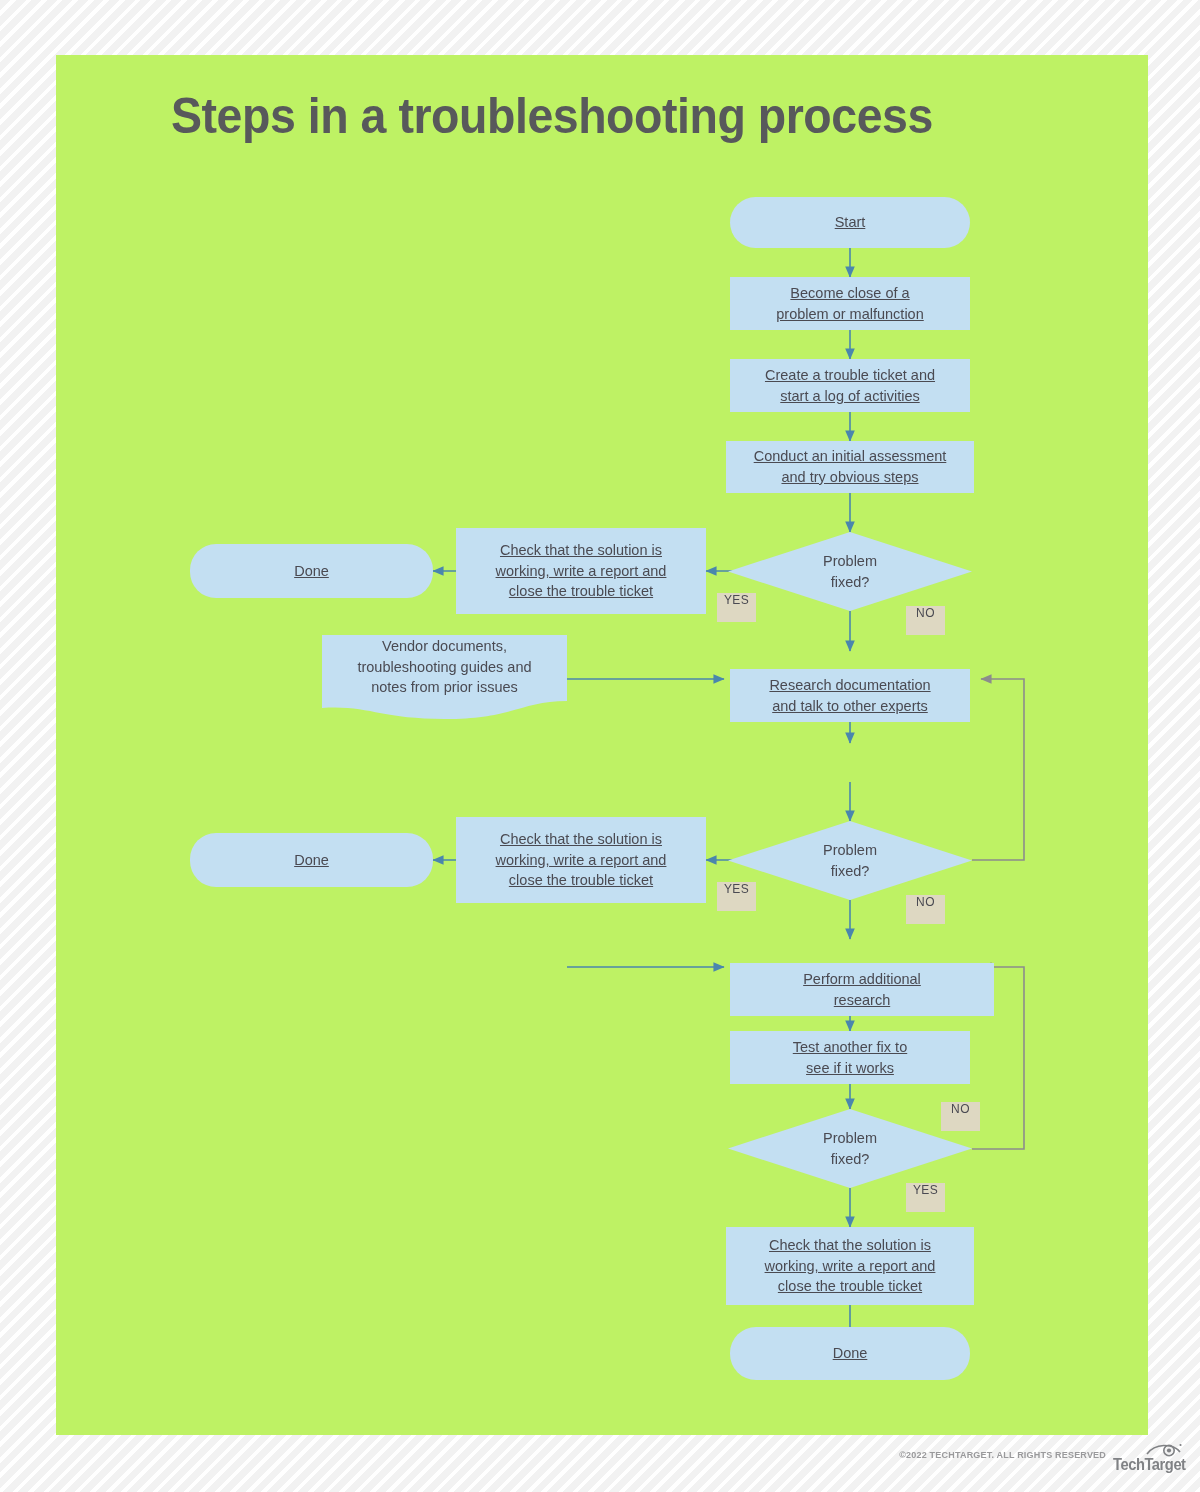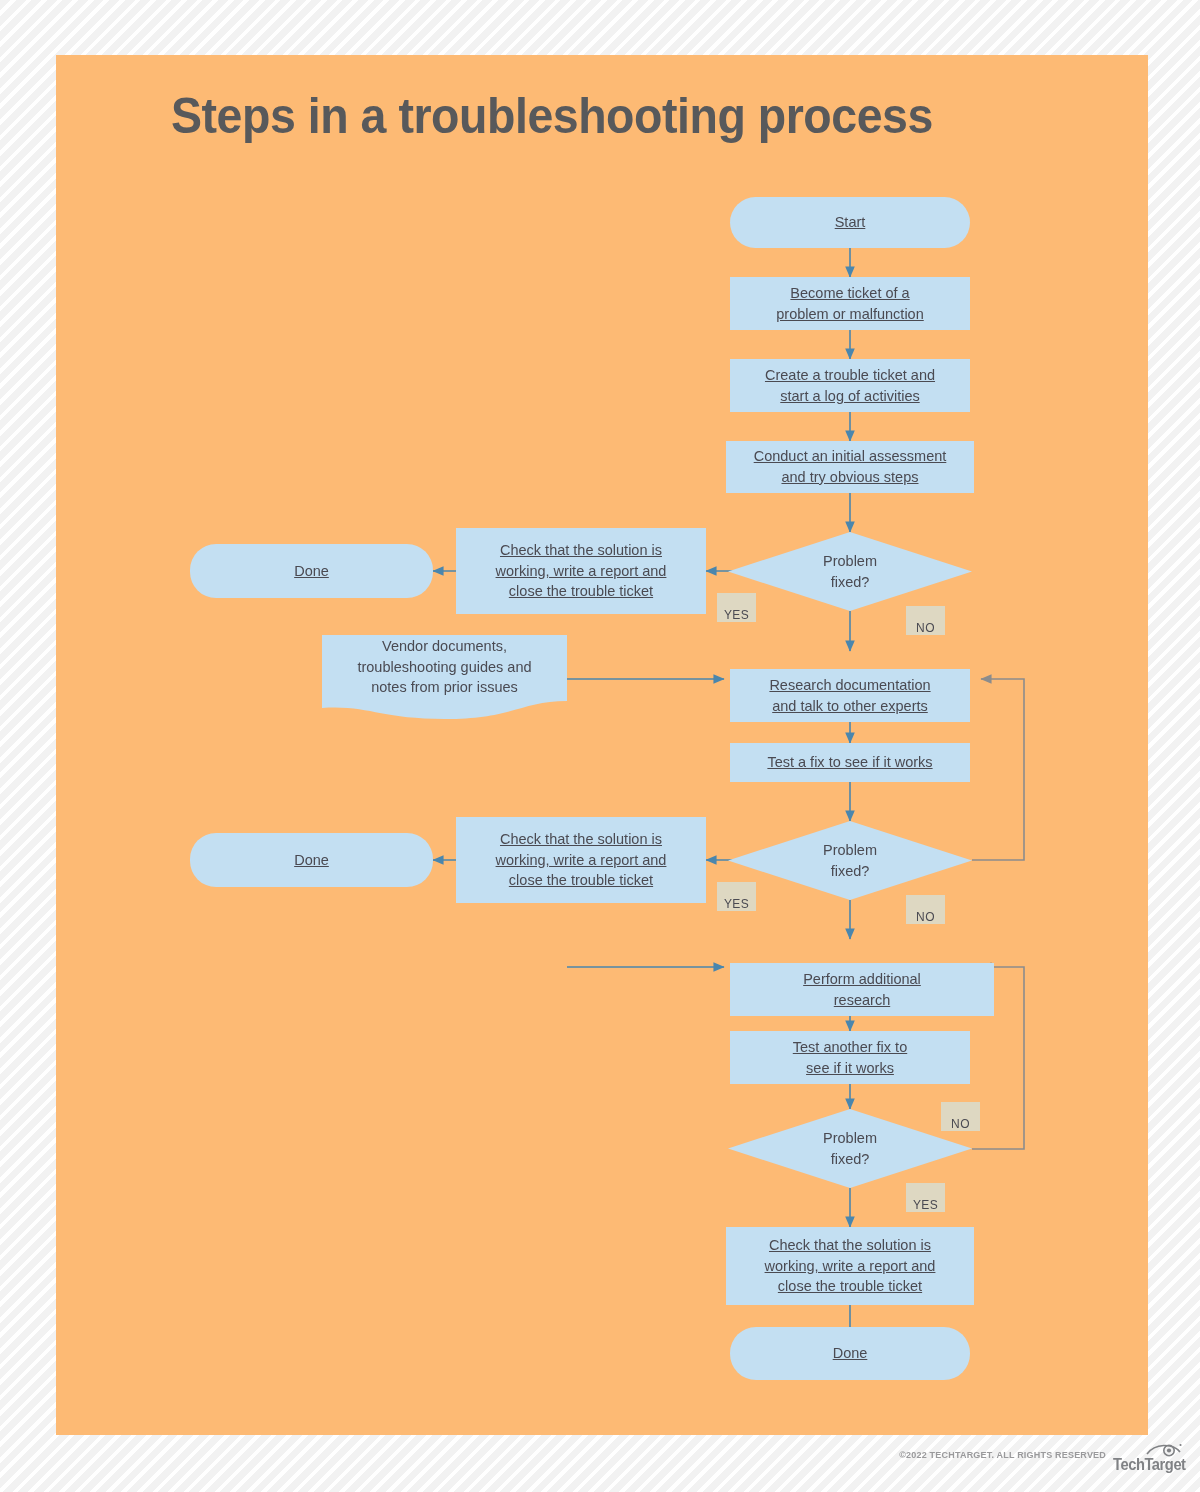--- a/index.html
+++ b/index.html
@@ -19,21 +19,21 @@
     position: relative;
     overflow: hidden;
   }
 
   #card {
     position: absolute;
     left: 56px;
     top: 55px;
     width: 1092px;
     height: 1380px;
-    background: #fdba74;
+    background: #bef264;
   }
 
   #page-title {
     position: absolute;
     left: 115px;
     top: 32px;
     font-size: 50px;
     font-weight: bold;
     color: #58595b;
     letter-spacing: -0.5px;
@@ -128,21 +128,21 @@
   }
 
   
   .badge {
     position: absolute;
     background: #ded8c2;
     color: #4a4a52;
     font-size: 12px;
     letter-spacing: 0.4px;
     display: flex;
-    align-items: flex-end;
+    align-items: flex-start;
     justify-content: center;
   }
 
   
   #footer {
     position: absolute;
     left: 0;
     top: 1440px;
     width: 1200px;
     height: 52px;
@@ -248,21 +248,21 @@
         <path d="M 916,1094 L 968,1094 L 968,912 L 925,912"></path>
       </g>
     </svg>
 
     <div class="node term" style="left:674px; top:142px; width:240px; height:51px;">
       <span>Start</span>
     </div>
 
     <div class="node" style="left:674px; top:222px; width:240px; height:53px;">
       <span>
-        <span>Become ticket of a</span><br>
+        <span>Become close of a</span><br>
         <span>problem or malfunction</span>
       </span>
     </div>
 
     <div class="node" style="left:674px; top:304px; width:240px; height:53px;">
       <span>
         <span>Create a trouble ticket and</span><br>
         <span>start a log of activities</span>
       </span>
     </div>
@@ -314,23 +314,20 @@
       </div>
     </div>
 
     <div class="node" style="left:674px; top:598px; width:240px; height:53px;margin-top:16px;">
       <span>
         <span>Research documentation</span><br>
         <span>and talk to other experts</span>
       </span>
     </div>
 
-    <div class="node" style="left:674px; top:688px; width:240px; height:39px;">
-      <span>Test a fix to see if it works</span>
-    </div>
 
     <div class="decision" style="left:672px; top:766px; width:244px; height:79px;">
       <div class="dshape"></div>
       <div class="dlabel">
         <span>Problem</span><br>
         <span>fixed?</span>
       </div>
     </div>
 
     <div class="badge" style="left:661px; top:827px; width:39px; height:29px;">

